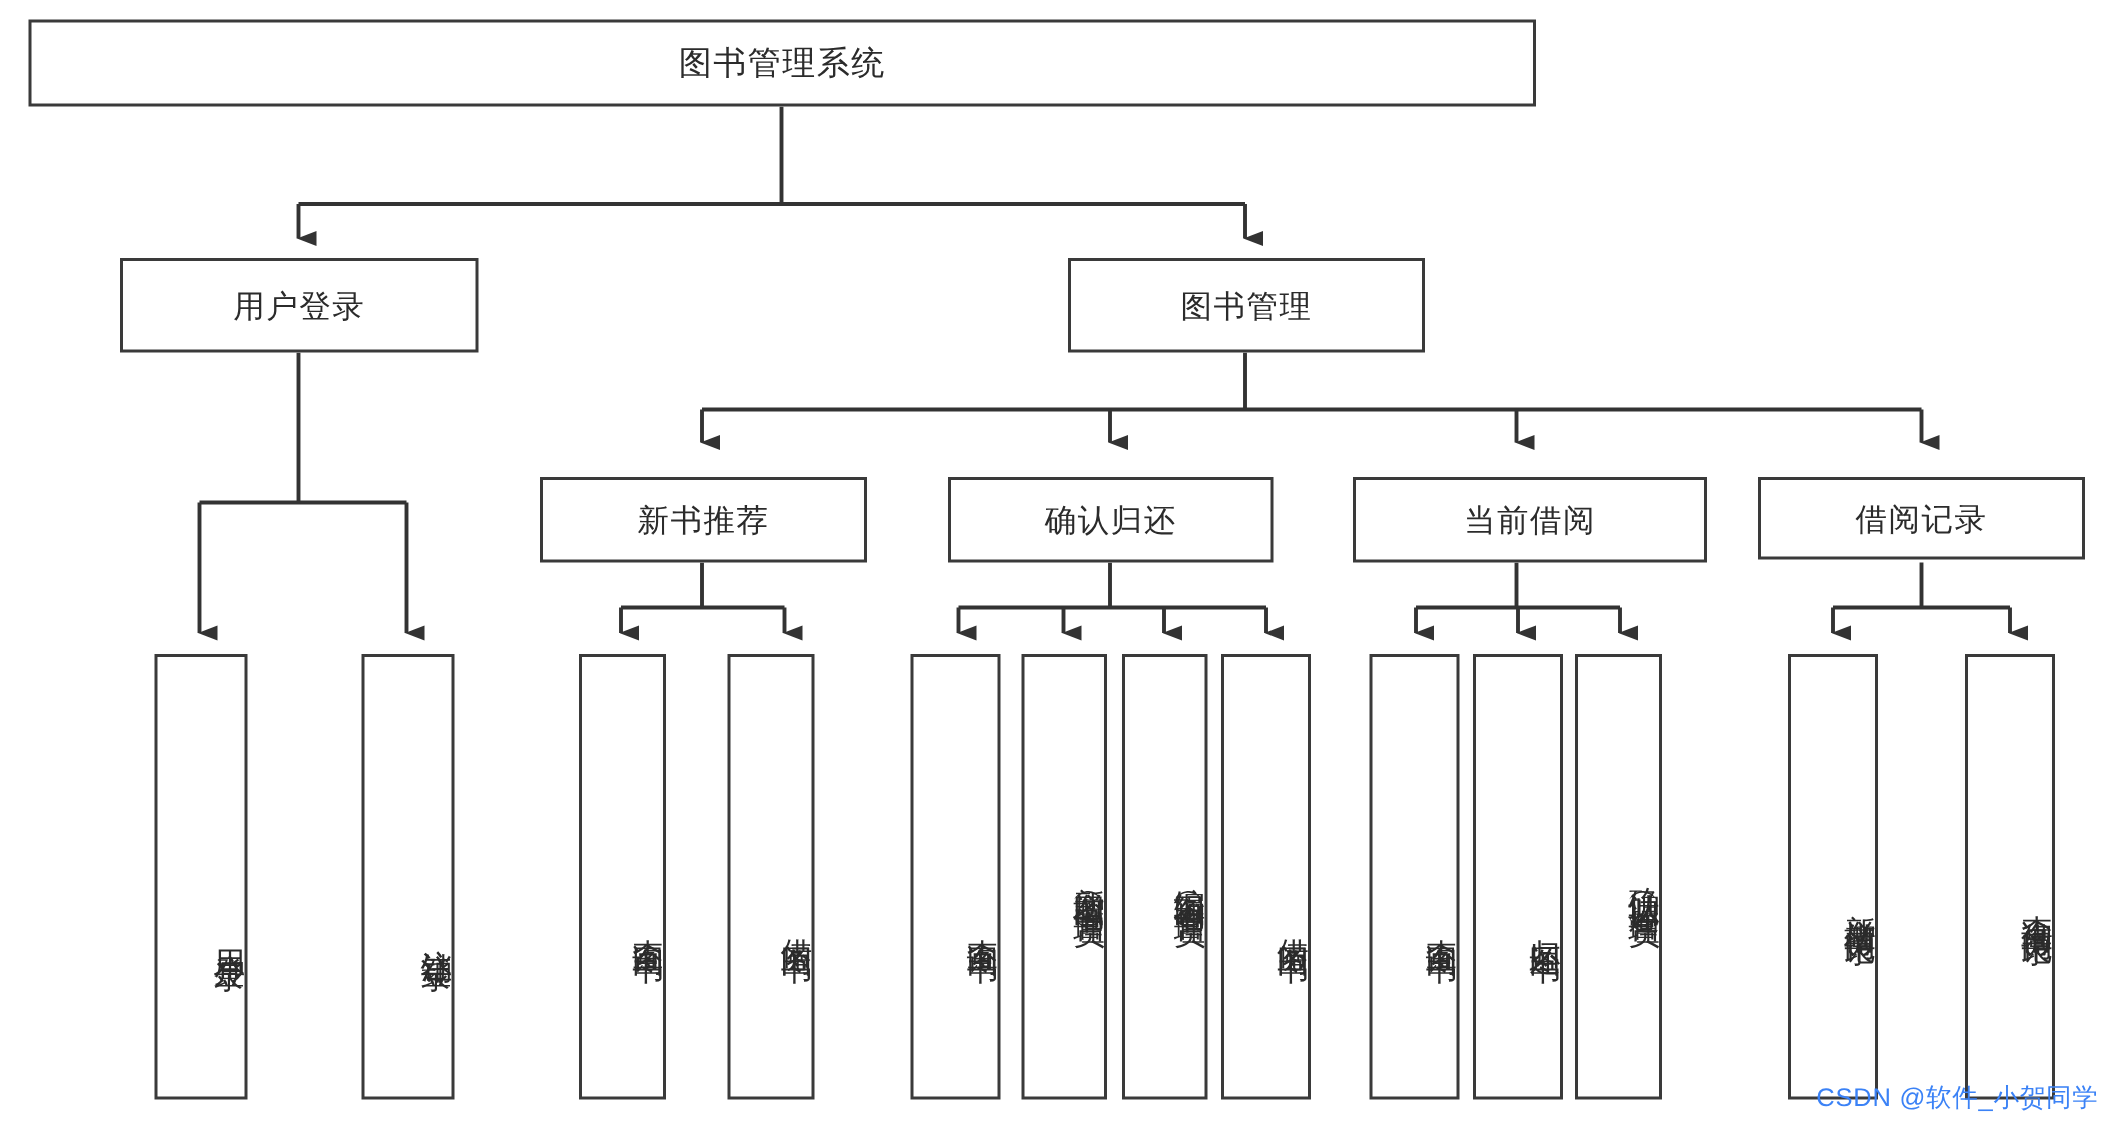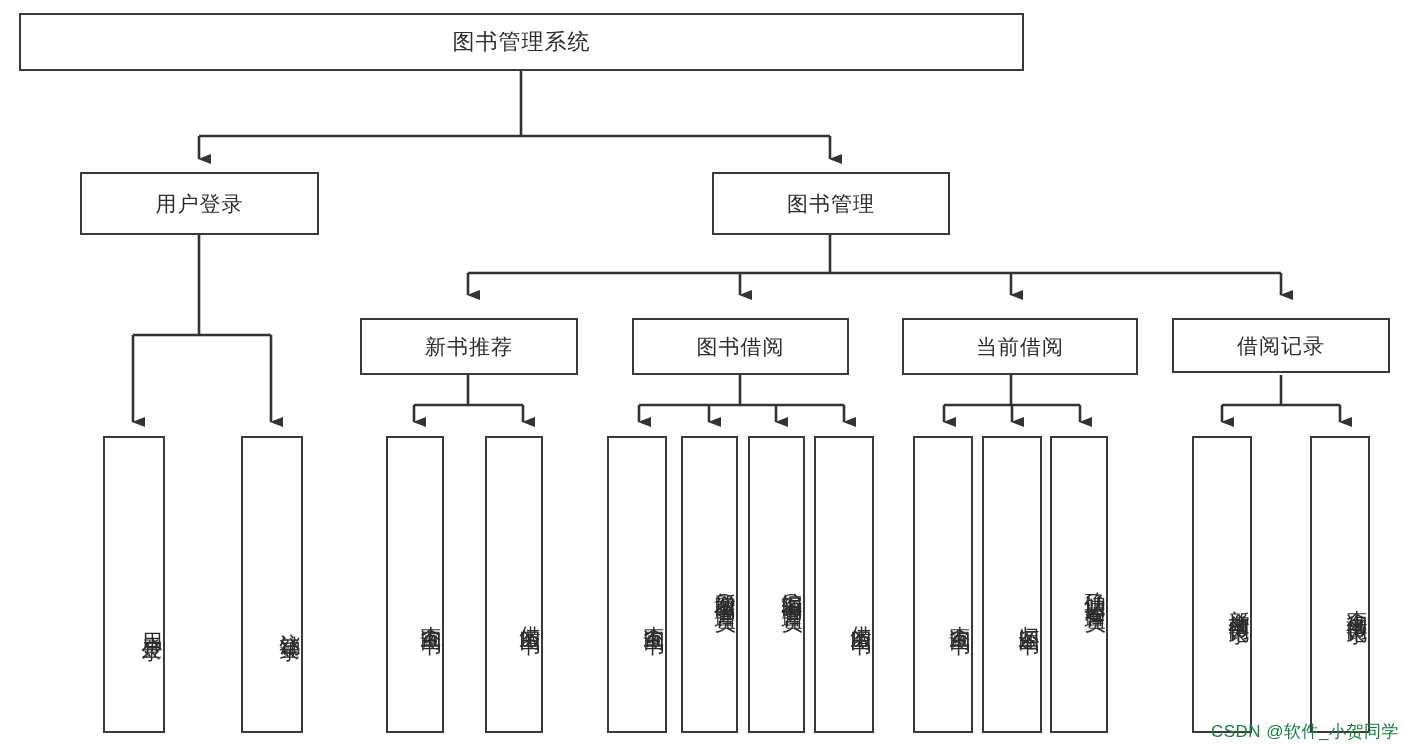--- a/index.html
+++ b/index.html
@@ -9,21 +9,21 @@
   svg#wires{position:absolute;left:0;top:0;width:1405px;height:747px;}
   .node{position:absolute;box-sizing:border-box;background:#ffffff;
         border:2.5px solid #3a3a3a;display:flex;align-items:center;
         justify-content:center;color:#2b2b2b;}
   .node.h{font-size:21px;letter-spacing:1px;}
   .node.v{writing-mode:vertical-rl;text-orientation:upright;
           align-items:flex-start;justify-content:center;font-size:21px;
           letter-spacing:3px;padding-top:8px;line-height:1.05;}
   .node.root{font-size:22px;letter-spacing:1px;}
   .watermark{position:absolute;right:6px;bottom:4px;font-size:17px;
-             color:#15803d;letter-spacing:0.5px;white-space:nowrap;
+             color:#3b82f6;letter-spacing:0.5px;white-space:nowrap;
              pointer-events:none;}
 </style>
 </head>
 <body>
 
 <div id="canvas">
 
   <svg id="wires" viewBox="0 0 1405 747" xmlns="http://www.w3.org/2000/svg">
     <defs>
       <marker id="arw" markerWidth="11" markerHeight="13" refX="5.5" refY="12" orient="auto" markerUnits="userSpaceOnUse">
@@ -73,21 +73,21 @@
       <path d="M1340,405 L1340,422" marker-end="url(#arw)"></path>
     </g>
   </svg>
 
   <div class="node h root" style="left:19px;top:13px;width:1005px;height:58px;">图书管理系统</div>
 
   <div class="node h" style="left:80px;top:172px;width:239px;height:63px;">用户登录</div>
   <div class="node h" style="left:712px;top:172px;width:238px;height:63px;">图书管理</div>
 
   <div class="node h" style="left:360px;top:318px;width:218px;height:57px;font-family:Liberation Serif, serif;">新书推荐</div>
-  <div class="node h" style="left:632px;top:318px;width:217px;height:57px;">图书借阅</div>
+  <div class="node h" style="left:632px;top:318px;width:217px;height:57px;">确认归还</div>
   <div class="node h" style="left:902px;top:318px;width:236px;height:57px;">当前借阅</div>
   <div class="node h" style="left:1172px;top:318px;width:218px;height:55px;">借阅记录</div>
 
   <div class="node v" style="left:103px;top:436px;width:62px;height:297px;padding-top:74px;">用户登录</div>
   <div class="node v" style="left:241px;top:436px;width:62px;height:297px;padding-top:74px;">注销登录</div>
 
   <div class="node v" style="left:386px;top:436px;width:58px;height:297px;padding-top:60px;">查询图书</div>
   <div class="node v" style="left:485px;top:436px;width:58px;height:297px;padding-top:60px;">借阅图书</div>
 
   <div class="node v" style="left:607px;top:436px;width:60px;height:297px;padding-top:60px;">查询图书</div>

